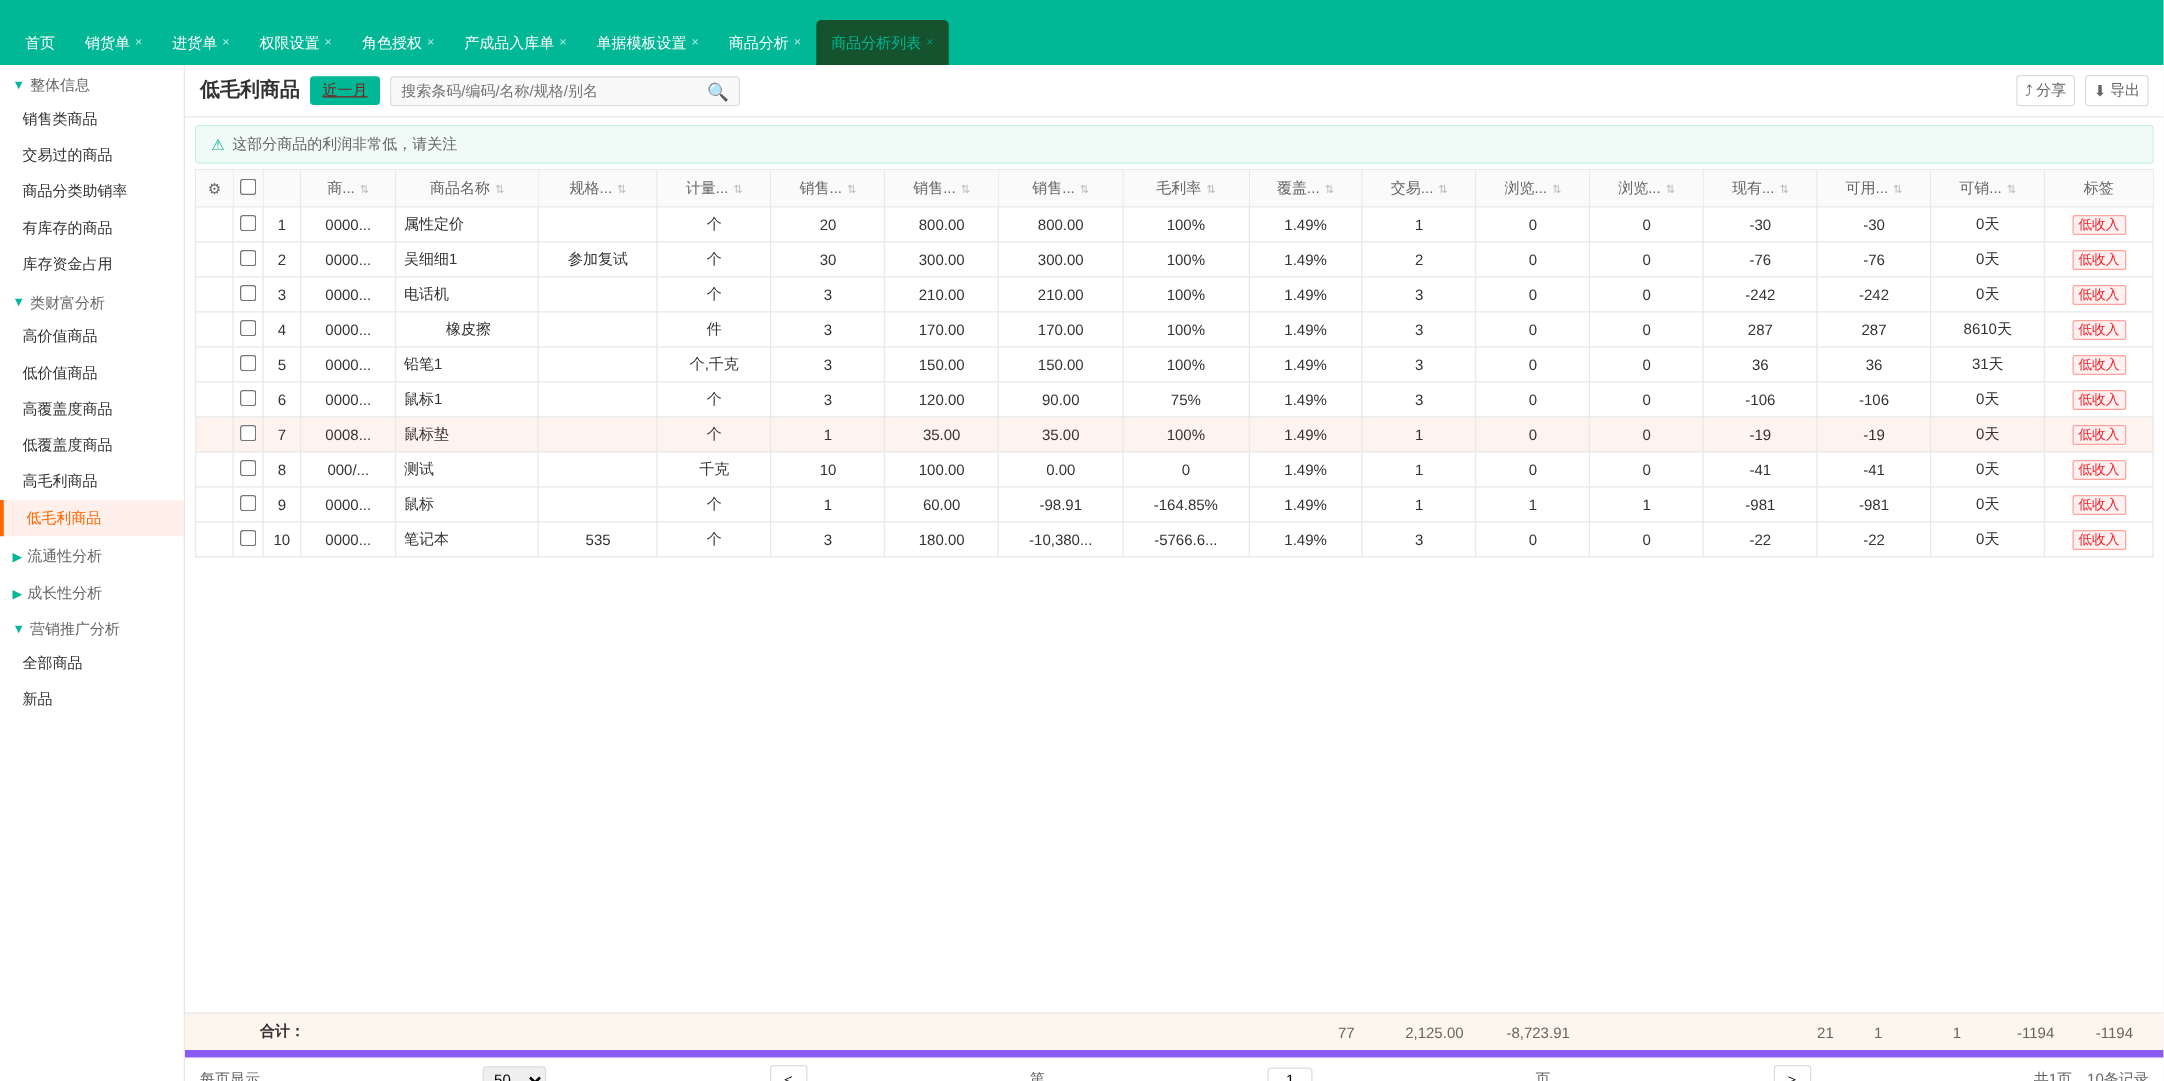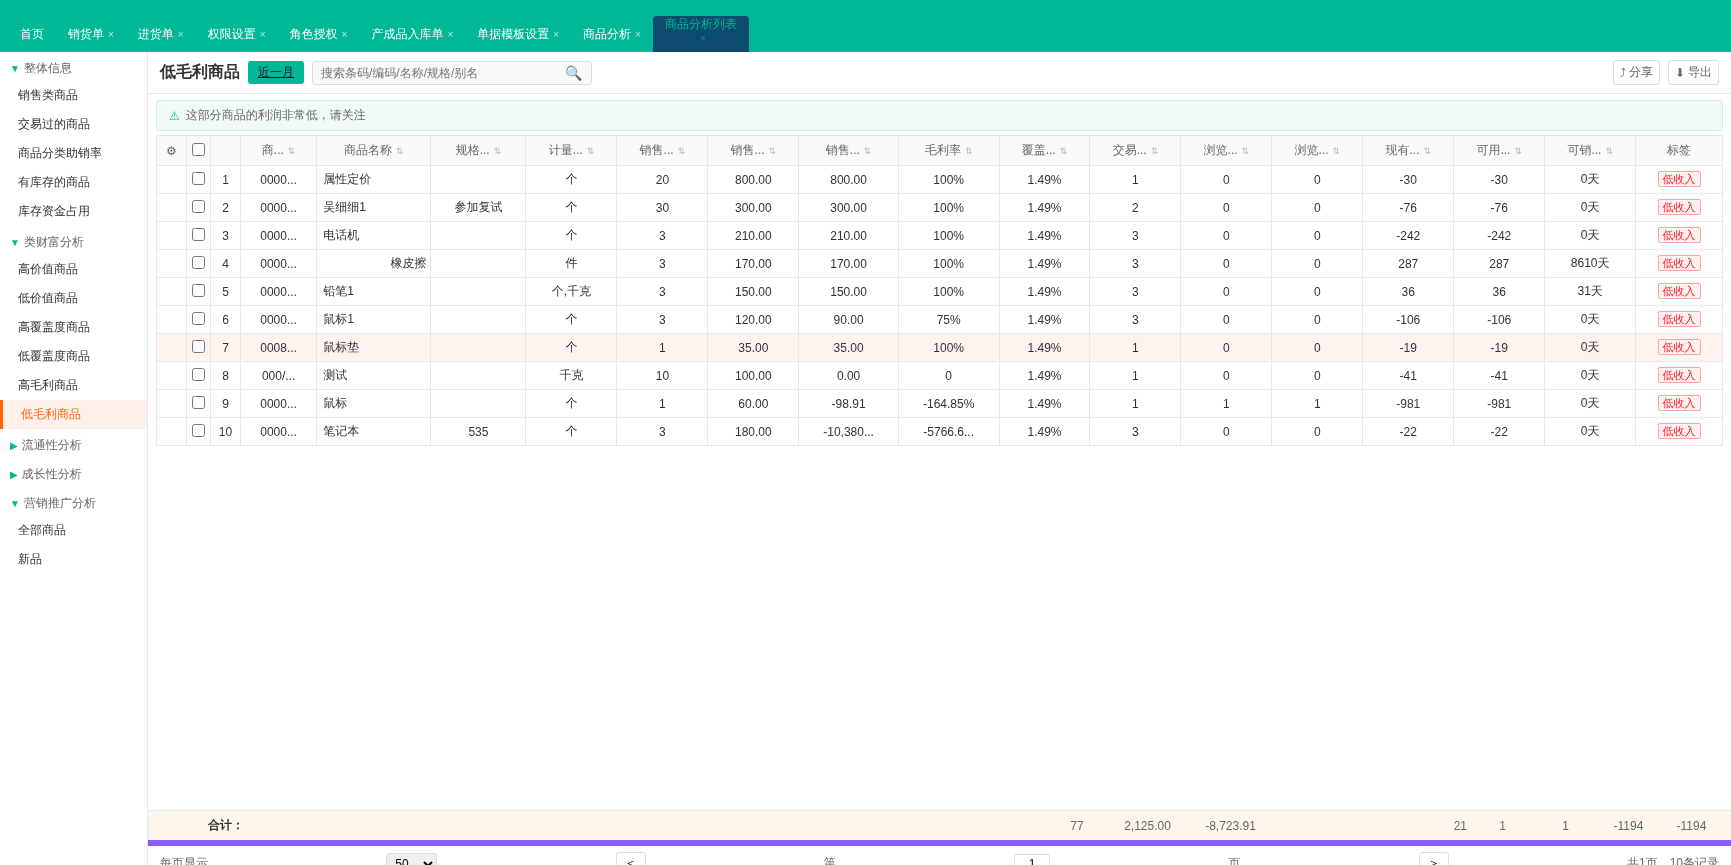--- a/index.html
+++ b/index.html
@@ -17,21 +17,21 @@
     .nav-item {
       padding: 0 12px;
       height: 36px;
       display: flex;
       align-items: center;
       cursor: pointer;
       white-space: nowrap;
       font-size: 13px;
       color: #fff;
     }
-    .nav-item.active { background: #0c4a6e; color: #00b796; border-radius: 4px 4px 0 0; flex-direction: column; }
+    .nav-item.active { background: #14532d; color: #00b796; border-radius: 4px 4px 0 0; }
     .nav-item .close-x { margin-left: 4px; font-size: 10px; opacity: 0.7; }
 
     
     .main-layout {
       display: flex;
       height: calc(100vh - 36px);
     }
 
     
     .sidebar {
@@ -77,21 +77,21 @@
       gap: 8px;
     }
     .page-title {
       font-size: 16px;
       font-weight: bold;
       color: #333;
       white-space: nowrap;
     }
     .filter-btn {
       background: #00b796;
-      color: #0f172a;
+      color: #7f1d1d;
       border: none;
       border-radius: 3px;
       padding: 3px 10px;
       cursor: pointer;
       font-size: 12px;
       white-space: nowrap;
       text-decoration: underline;
     }
     .search-box {
       display: flex;
@@ -477,21 +477,21 @@
       <td class="text-red">-242</td>
       <td class="text-red">-242</td>
       <td class="text-red">0天</td>
       <td><span class="tag-low-income">低收入</span></td>
     </tr>
             <tr>
       <td></td>
       <td><input type="checkbox" style=""></td>
       <td>4</td>
       <td>0000...</td>
-      <td style="text-align:right;padding-left:6px;">橡皮擦</td>
+      <td style="text-align:center;padding-left:6px;">橡皮擦</td>
       <td></td>
       <td>件</td>
       <td>3</td>
       <td>170.00</td>
       <td class="">170.00</td>
       <td class="">100%</td>
       <td>1.49%</td>
       <td>3</td>
       <td class="text-blue">0</td>
       <td>0</td>

